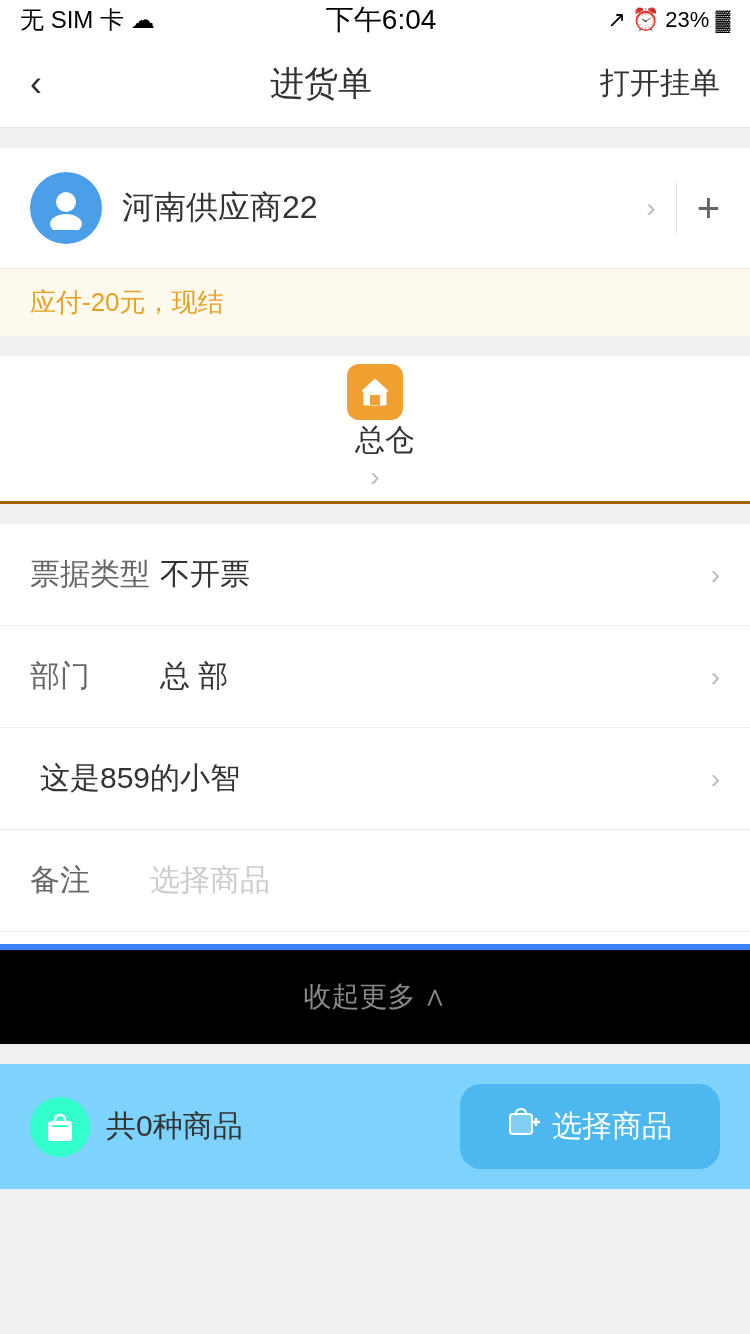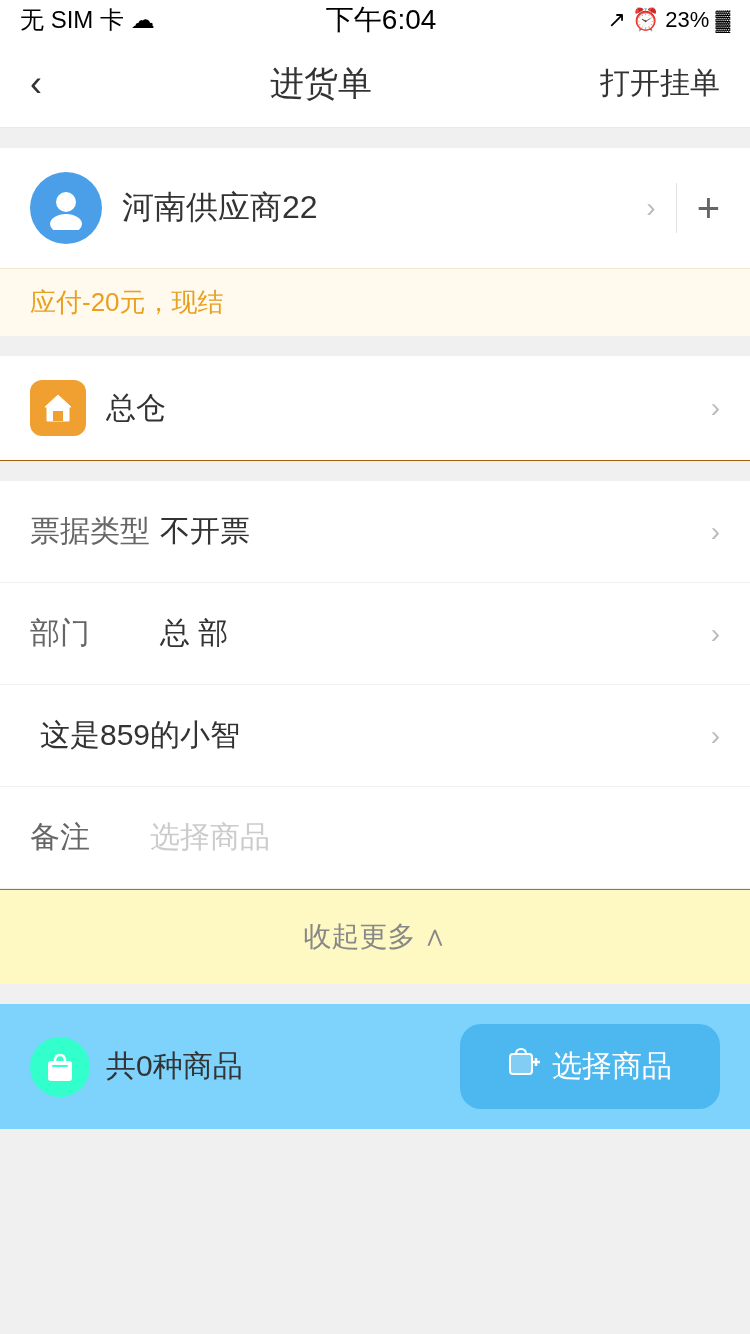--- a/index.html
+++ b/index.html
@@ -151,49 +151,51 @@
     .warehouse-icon {
       width: 56px;
       height: 56px;
       background: #f0a030;
       border-radius: 12px;
       display: flex;
       align-items: center;
       justify-content: center;
     }
     .warehouse-row {
-      padding: 24px 30px;
-      display: flex;
-      align-items: center;
-      background: #fff;
-      border-bottom: 1px solid #a16207;
+      padding: 8px 30px;
+      display: flex;
+      align-items: center;
+      background: #fff;
+      border-bottom: 3px solid #a16207;
+      flex-direction: column;
     }
     .warehouse-name {
       font-size: 30px;
       color: #333;
       flex: 1;
       margin-left: 20px;
     }
     .form-row-placeholder {
       font-size: 30px;
       color: #ccc;
     }
 
     
     .collapse-btn {
       display: flex;
       align-items: center;
       justify-content: center;
       padding: 28px;
-      background: #fef9c3;
-      border-top: 1px solid #3b82f6;
+      background: #000000;
+      border-top: 6px solid #3b82f6;
       font-size: 28px;
       color: #888;
       cursor: pointer;
       gap: 8px;
+      margin-top: 12px;
     }
 
     
     .bottom-bar {
       display: flex;
       align-items: center;
       justify-content: space-between;
       padding: 20px 30px;
       background: #7dd3fc;
       margin-top: 20px;

